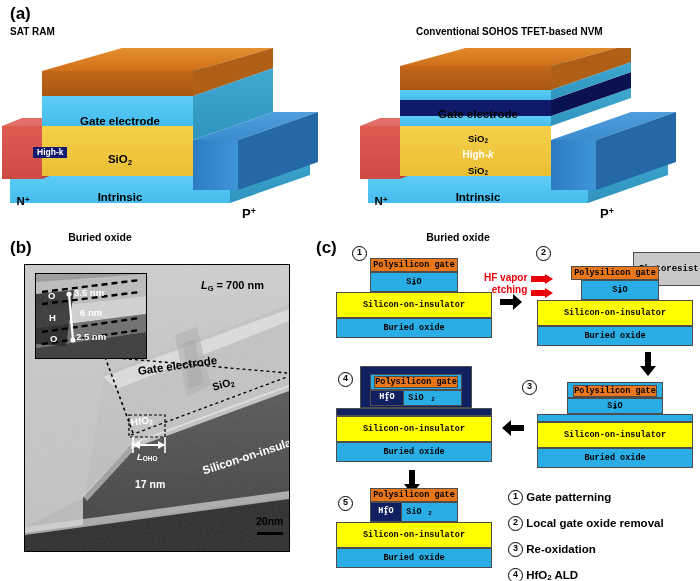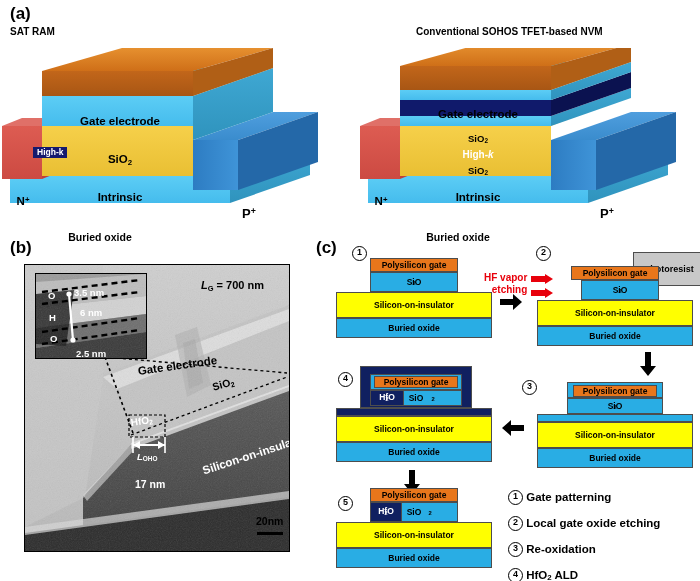--- a/index.html
+++ b/index.html
@@ -39,21 +39,21 @@
   .step{position:absolute;}
   .step-num{position:absolute;font-size:11px;font-weight:bold;}
   .circ{
     display:inline-block;border:1.4px solid #000;border-radius:50%;
     width:13px;height:13px;line-height:11px;text-align:center;font-size:9px;
     font-weight:bold;vertical-align:middle;
   }
   .lay{position:absolute;box-sizing:border-box;border:1px solid #4d4d4d;}
   .lay span{
     position:absolute;left:0;right:0;top:50%;transform:translateY(-50%);
-    text-align:center;font-weight:bold;font-size:8.5px;line-height:1;
+    text-align:center;font-weight:bold;font-size:8.5px;line-height:1;font-family:Liberation Mono, monospace;
   }
   .arrow-blk{position:absolute;color:#000;}
   .flowlist{position:absolute;font-size:11.5px;font-weight:bold;line-height:1;}
   .flowlist li{list-style:none;margin:0 0 11px 0;white-space:nowrap;}
   .flowlist ul{margin:0;padding:0;}
   sub{font-size:0.68em;vertical-align:-0.22em;}
   sup{font-size:0.68em;vertical-align:0.4em;}
   .hf-text{position:absolute;color:#e8000b;font-weight:bold;font-size:10px;line-height:1.15;text-align:right;white-space:nowrap;}
 </style>
 </head>
@@ -258,21 +258,21 @@
 
       <line x1="33" y1="20" x2="37" y2="66" stroke="#fff" stroke-width="2.2"></line>
       <circle cx="33" cy="20" r="2.6" fill="#fff"></circle>
       <circle cx="37" cy="66" r="2.6" fill="#fff"></circle>
     </svg>
     <div class="inset-lbl" style="left:12px;top:16px;">O</div>
     <div class="inset-lbl" style="left:38px;top:13px;">3.5 nm</div>
     <div class="inset-lbl" style="left:13px;top:38px;">H</div>
     <div class="inset-lbl" style="left:44px;top:33px;">6 nm</div>
     <div class="inset-lbl" style="left:14px;top:59px;">O</div>
-    <div class="inset-lbl" style="left:40px;top:74px;">2.5 nm</div>
+    <div class="inset-lbl" style="left:40px;top:57px;">2.5 nm</div>
   </div>
 
   <div class="tem-lbl" style="left:176px;top:14px;font-size:11px;color:#000;"><em>L</em><sub>G</sub><span> = 700 nm</span></div>
   <div class="tem-lbl" style="left:112px;top:100px;font-size:11.5px;color:#000;transform:rotate(-8deg);transform-origin:left top;">Gate electrode</div>
   <div class="tem-lbl" style="left:186px;top:116px;font-size:10.5px;color:#000;transform:rotate(-15deg);transform-origin:left top;"><span>SiO</span><sub>2</sub></div>
   <div class="tem-lbl" style="left:105px;top:152px;font-size:10px;color:#fff;transform:rotate(-8deg);transform-origin:left top;"><span>HfO</span><sub>2</sub></div>
   <div class="tem-lbl" style="left:112px;top:186px;font-size:9.5px;color:#fff;"><em>L</em><sub>OHO</sub></div>
   <div class="tem-lbl" style="left:110px;top:199px;font-size:10.5px;color:#fff;margin-top:14px;">17 nm</div>
   <div class="tem-lbl" style="left:176px;top:200px;font-size:11.5px;color:#fff;transform:rotate(-18deg);transform-origin:left top;">Silicon-on-insulator</div>
   <div class="tem-lbl" style="left:231px;top:250px;font-size:10.5px;color:#000;text-align:right;">20nm</div>
@@ -407,18 +407,18 @@
       <span>Silicon-on-insulator</span>
     </div>
   <div class="lay" style="left:0px;top:60px;width:156px;height:20px;background:#29ade4;">
       <span>Buried oxide</span>
     </div>
 </div>
 
 <div class="flowlist" style="left:508px;top:490px;">
   <ul>
     <li><span class="circ">1</span>&nbsp;<span>Gate patterning</span></li>
-    <li><span class="circ">2</span>&nbsp;<span>Local gate oxide etching</span></li>
+    <li><span class="circ">2</span>&nbsp;<span>Local gate oxide removal</span></li>
     <li><span class="circ">3</span>&nbsp;<span>Re-oxidation</span></li>
     <li><span class="circ">4</span>&nbsp;<span>HfO</span><sub>2</sub><span> ALD</span></li>
 
   </ul>
 </div>
 
 </body></html>

